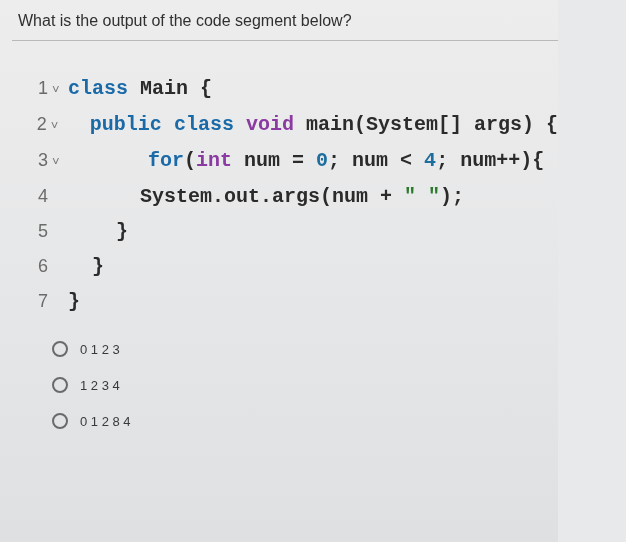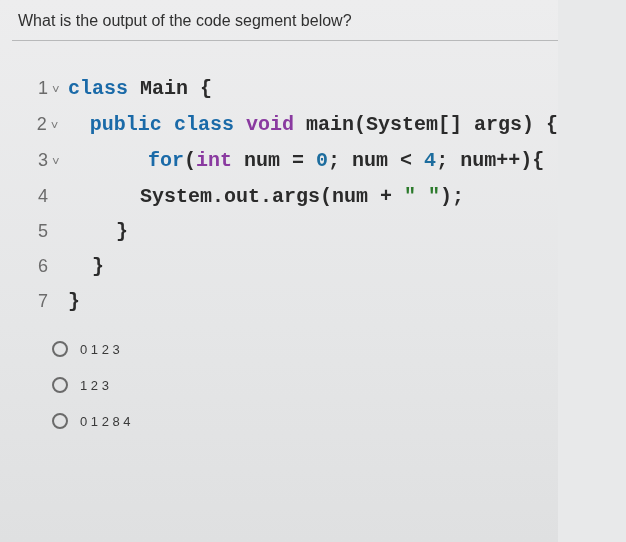--- a/index.html
+++ b/index.html
@@ -138,21 +138,21 @@
 
   </div>
 
   <div class="options">
     <div class="option">
       <span class="radio"></span>
       <span>0 1 2 3</span>
     </div>
     <div class="option">
       <span class="radio"></span>
-      <span>1 2 3</span>
+      <span>1 2 3 4</span>
     </div>
     <div class="option">
       <span class="radio"></span>
       <span>0 1 2 8 4</span>
     </div>
   </div>
 
 </div>
 
 </body></html>

